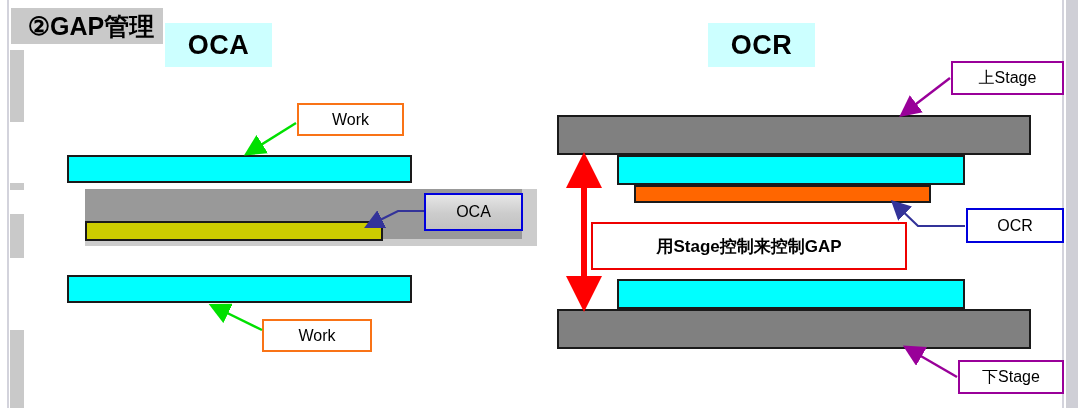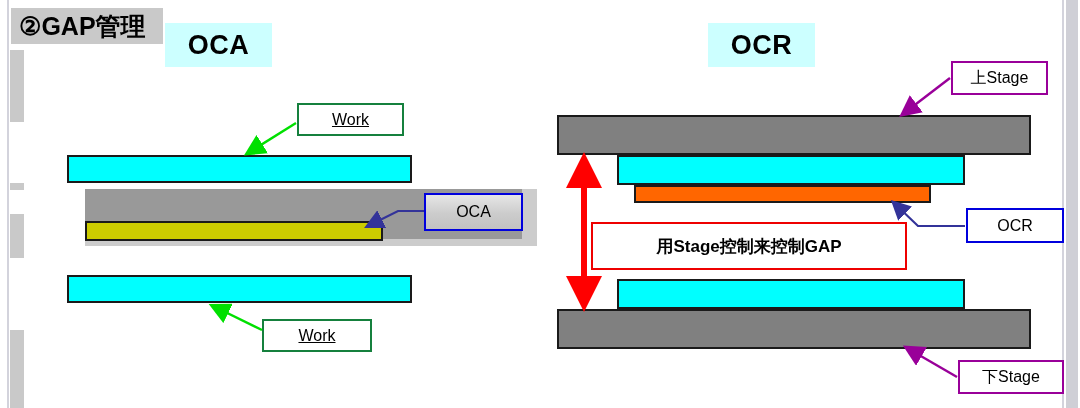--- a/index.html
+++ b/index.html
@@ -87,21 +87,21 @@
     position: absolute;
     box-sizing: border-box;
     display: flex;
     align-items: center;
     justify-content: center;
     background: #ffffff;
     font-size: 16px;
     color: #000000;
     white-space: nowrap;
   }
-  .callout-green  { border: 2px solid #15803d; text-decoration: underline; }
+  .callout-green  { border: 2px solid #f97316; }
   .callout-purple { border: 2px solid #990099; }
   .callout-blue   { border: 2px solid #0000dd; }
   .callout-red    {
     border: 2px solid #ee0000;
     font-size: 17px;
     font-weight: bold;
   }
   .callout-oca {
     border: 2px solid #0000dd;
     background: linear-gradient(180deg, #e6e6e6 0%, #cccccc 55%, #c2c2c2 100%);
@@ -125,21 +125,21 @@
 
   <div class="edge-line" style="left:7px; top:0; width:2px; height:408px;"></div>
   <div class="edge-chip" style="left:10px; top:50px; width:14px; height:72px;"></div>
   <div class="edge-chip" style="left:10px; top:183px; width:14px; height:7px;"></div>
   <div class="edge-chip" style="left:10px; top:214px; width:14px; height:44px;"></div>
   <div class="edge-chip" style="left:10px; top:330px; width:14px; height:78px;"></div>
 
   <div class="edge-rail" style="left:1066px; top:0; width:12px; height:408px;"></div>
   <div class="edge-line" style="left:1062px; top:0; width:2px; height:408px;"></div>
 
-  <div class="header-band" style="left:11px; top:8px; width:152px; height:36px;">
+  <div class="header-band" style="left:11px; top:8px; width:152px; height:36px;justify-content:center;">
     <span class="header-title">②GAP管理</span>
   </div>
 
   <div class="title-chip" style="left:165px; top:23px; width:107px; height:44px;">OCA</div>
 
   <div class="title-chip" style="left:708px; top:23px; width:107px; height:44px;">OCR</div>
 
   <div class="plate plate-work" style="left:67px; top:155px; width:345px; height:28px;"></div>
 
   <div class="substrate-back" style="left:85px; top:189px; width:452px; height:57px;"></div>
@@ -158,21 +158,21 @@
   <div class="plate plate-stage" style="left:557px; top:115px; width:474px; height:40px;"></div>
 
   <div class="plate plate-work" style="left:617px; top:155px; width:348px; height:30px;"></div>
 
   <div class="plate plate-ocr" style="left:634px; top:185px; width:297px; height:18px;"></div>
 
   <div class="plate plate-work" style="left:617px; top:279px; width:348px; height:30px;"></div>
 
   <div class="plate plate-stage" style="left:557px; top:309px; width:474px; height:40px;"></div>
 
-  <div class="callout callout-purple" style="left:951px; top:61px; width:97px; height:34px;">上Stage</div>
+  <div class="callout callout-purple" style="left:951px; top:61px; width:113px; height:34px;">上Stage</div>
 
   <div class="callout callout-blue" style="left:966px; top:208px; width:98px; height:35px;">OCR</div>
 
   <div class="callout callout-red" style="left:591px; top:222px; width:316px; height:48px;">用Stage控制来控制GAP</div>
 
   <div class="callout callout-purple" style="left:958px; top:360px; width:106px; height:34px;text-align:right;">下Stage</div>
 
   <svg id="arrows" viewBox="0 0 1080 408" xmlns="http://www.w3.org/2000/svg">
     <defs>
       <marker id="ah-green" markerWidth="9" markerHeight="9" refX="7" refY="4.5" orient="auto" markerUnits="strokeWidth">

